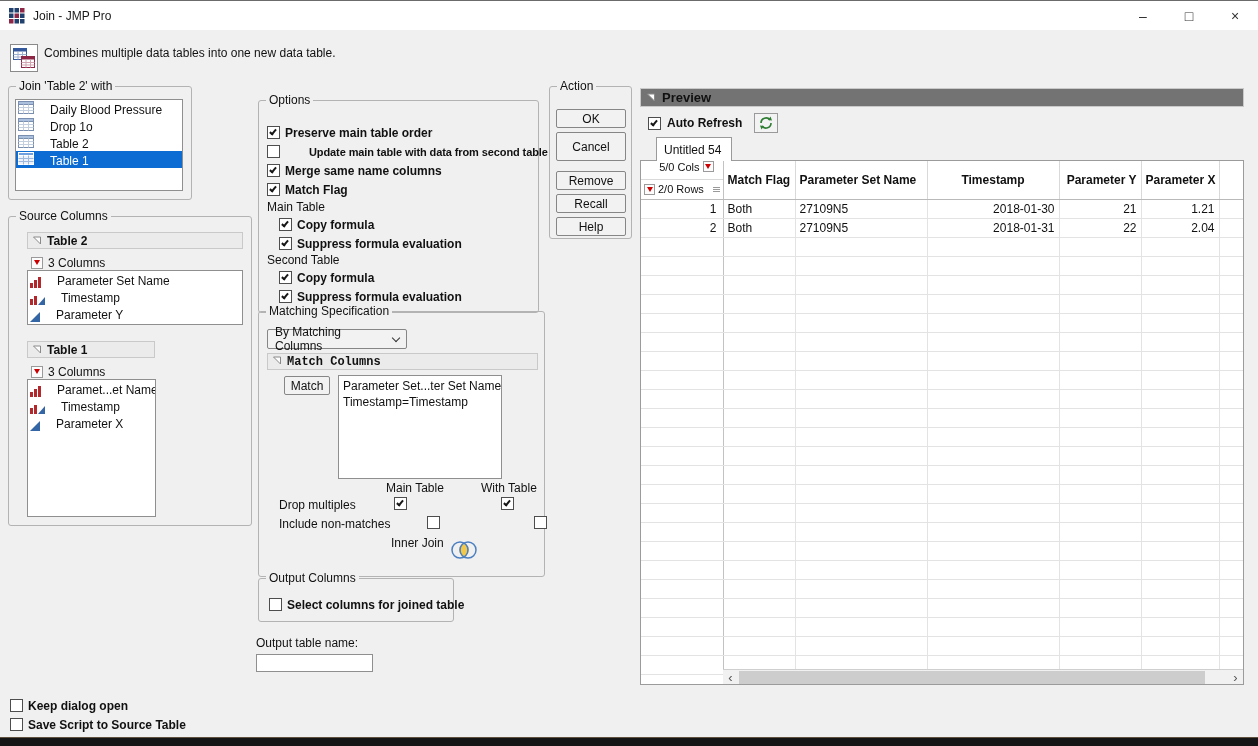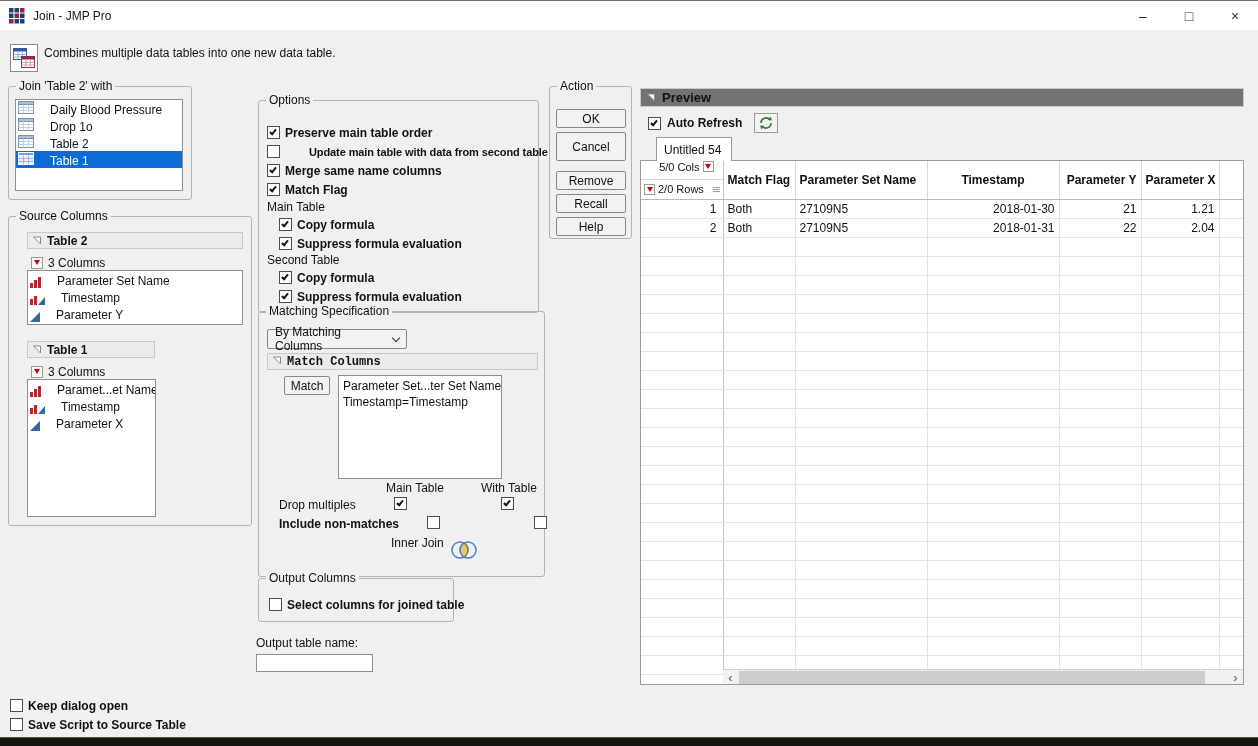--- a/index.html
+++ b/index.html
@@ -340,21 +340,21 @@
     <div>Timestamp=Timestamp</div>
   </div>
 
   <div class="abs" style="left:127px;top:169px;">Main Table</div>
   <div class="abs" style="left:222px;top:169px;">With Table</div>
 
   <div class="abs" style="left:20px;top:186px;">Drop multiples</div>
   <span class="cb abs checked" style="left:135px;top:185px;"><span class="tick"></span></span>
   <span class="cb abs checked" style="left:226px;top:185px;"><span class="tick"></span></span>
 
-  <div class="abs" style="left:20px;top:205px;font-weight:bold;">Include non-matches</div>
+  <div class="abs" style="left:20px;top:205px;">Include non-matches</div>
   <span class="cb abs" style="left:135px;top:204px;"></span>
   <span class="cb abs" style="left:226px;top:204px;"></span>
 
   <div class="abs" style="left:132px;top:224px;">Inner Join</div>
   <div class="abs" style="left:190px;top:228px;">
     <svg width="30" height="20" viewBox="0 0 30 20">
       <path d="M15 3.07 A8 8 0 0 1 15 16.93 A8 8 0 0 1 15 3.07 Z" fill="#f2c94c" stroke="#caa33a"></path>
       <circle cx="11" cy="10" r="8" fill="none" stroke="#4a7fc1" stroke-width="1.5"></circle>
       <circle cx="19" cy="10" r="8" fill="none" stroke="#4a7fc1" stroke-width="1.5"></circle>
     </svg>

